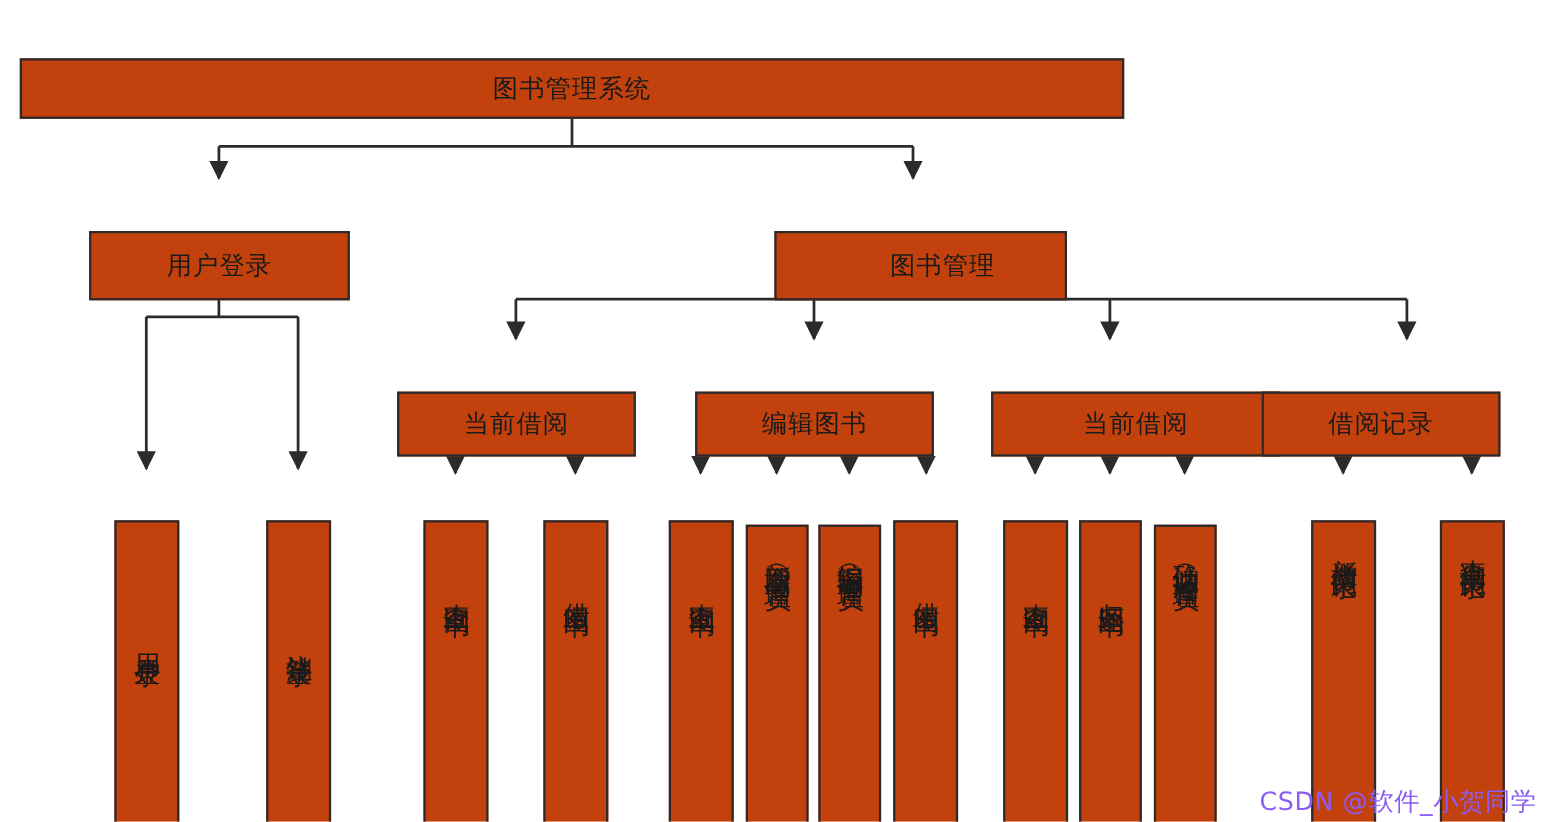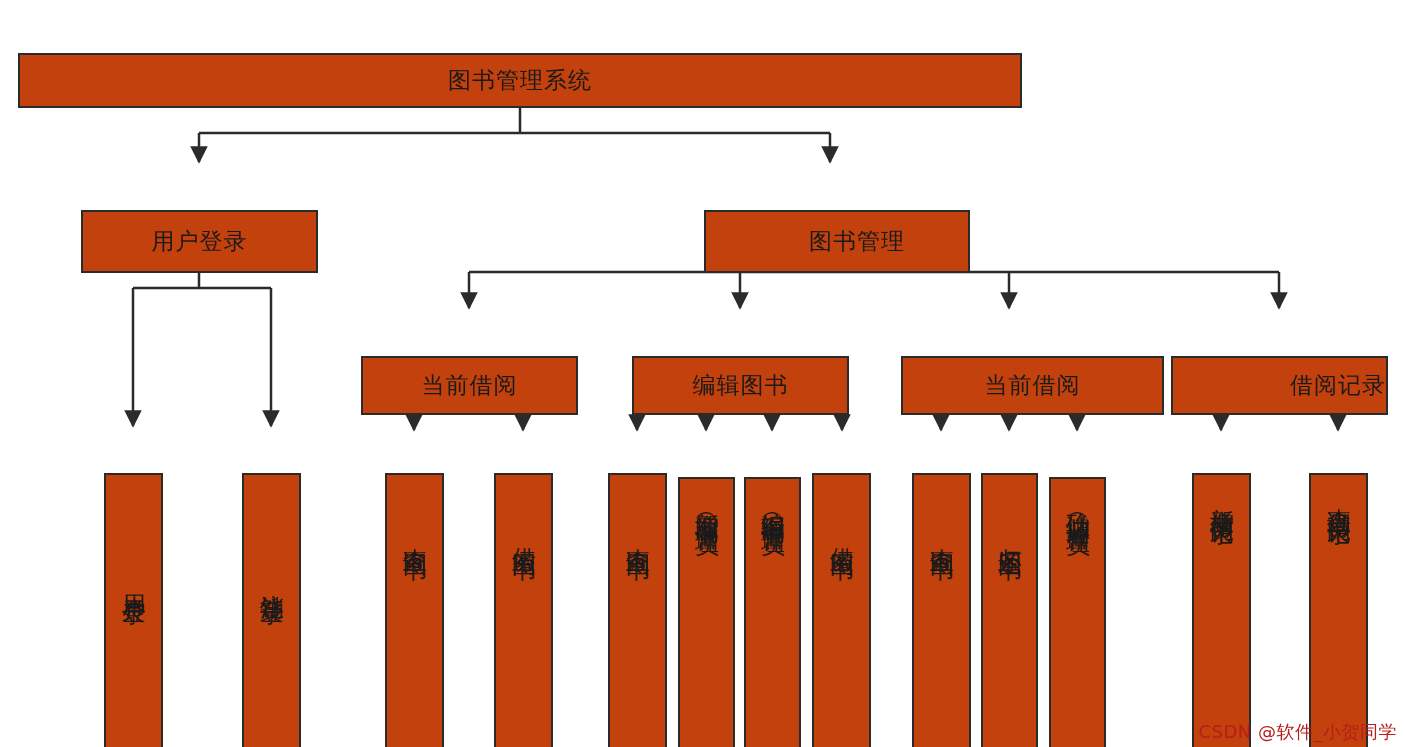--- a/index.html
+++ b/index.html
@@ -60,22 +60,22 @@
   .vtext.pad3 {
     padding-top: 46px;
   }
   .vtext.pad4 {
     padding-top: 6px;
   }
   #watermark {
     position: absolute;
     right: 8px;
     bottom: 3px;
-    font-size: 18px;
-    color: #b91c1c;
+    font-size: 23px;
+    color: #8b5cf6;
     letter-spacing: 0.5px;
     white-space: nowrap;
   }
 </style>
 </head>
 <body>
 
 <div id="canvas">
 
   <svg id="edges" viewBox="0 0 1405 747" xmlns="http://www.w3.org/2000/svg">
@@ -150,21 +150,21 @@
   </div>
 
   <div class="node h" style="left:632px; top:316px; width:217px; height:59px;">
     <span>编辑图书</span>
   </div>
 
   <div class="node h" style="left:901px; top:316px; width:263px; height:59px;">
     <span>当前借阅</span>
   </div>
 
-  <div class="node h" style="left:1171px; top:316px; width:217px; height:59px;justify-content:flex-end;">
+  <div class="node h" style="left:1147px; top:316px; width:217px; height:59px;">
     <span>借阅记录</span>
   </div>
 
   <div class="node v" style="left:104px; top:433px; width:59px; height:302px;">
     <span class="vtext pad">用户登录</span>
   </div>
 
   <div class="node v" style="left:242px; top:433px; width:59px; height:302px;">
     <span class="vtext pad">注销登录</span>
   </div>

